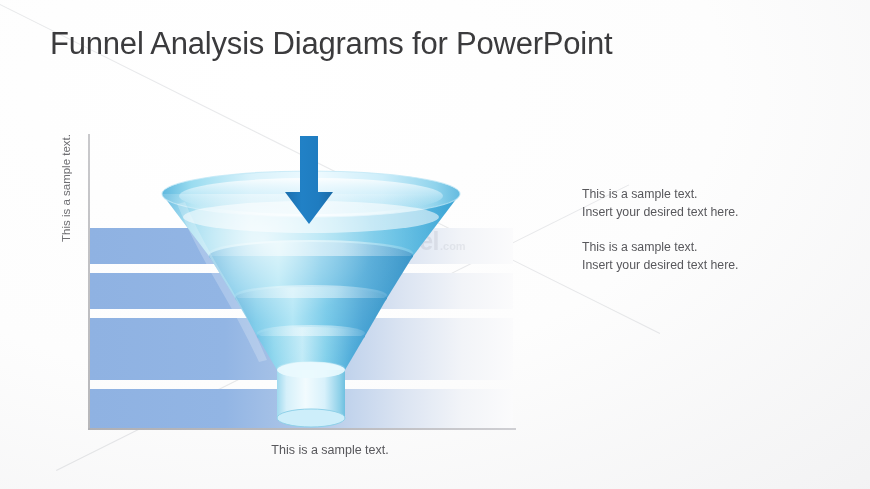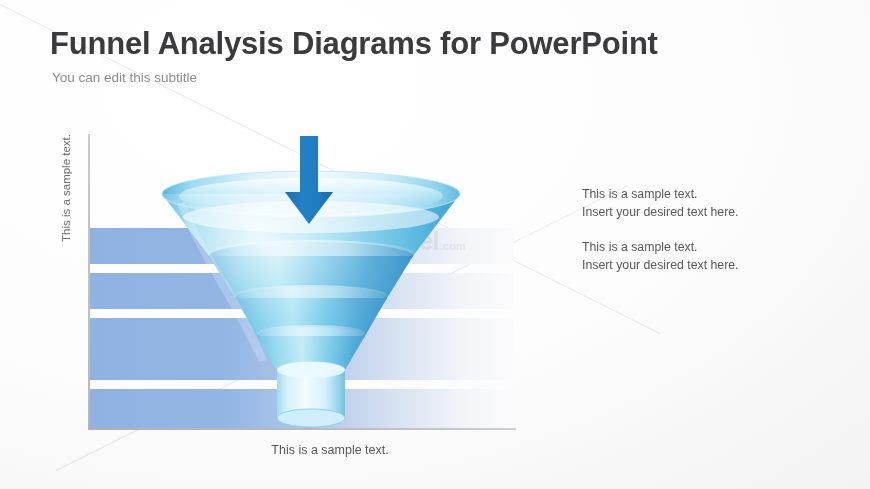--- a/index.html
+++ b/index.html
@@ -41,21 +41,21 @@
     width: 640px; height: 1px;
     transform: rotate(-26.5deg);
   }
 
   
   .title {
     position: absolute;
     left: 50px;
     top: 26px;
     font-size: 31px;
-    font-weight: bold;
+    font-weight: normal;
     color: #3b3b3d;
     letter-spacing: -0.2px;
     white-space: nowrap;
   }
   .subtitle {
     position: absolute;
     left: 52px;
     top: 70px;
     font-size: 13.5px;
     color: #8b8b8e;
@@ -186,21 +186,20 @@
 </style>
 </head>
 <body>
 
 <div id="slide">
 
   <div class="deco-line deco-1"></div>
   <div class="deco-line deco-2"></div>
 
   <div class="title">Funnel Analysis Diagrams for PowerPoint</div>
-  <div class="subtitle">You can edit this subtitle</div>
 
   <div class="band" style="top:228px"></div>
   <div class="band" style="top:273px"></div>
   <div class="band" style="top:318px"></div>
   <div class="band" style="top:348px; height:32px"></div>
   <div class="band" style="top:389px; height:39px"></div>
 
   <div class="watermark">
     <div class="wm-mark"></div>
     <div class="wm-text">SlideModel</div>

